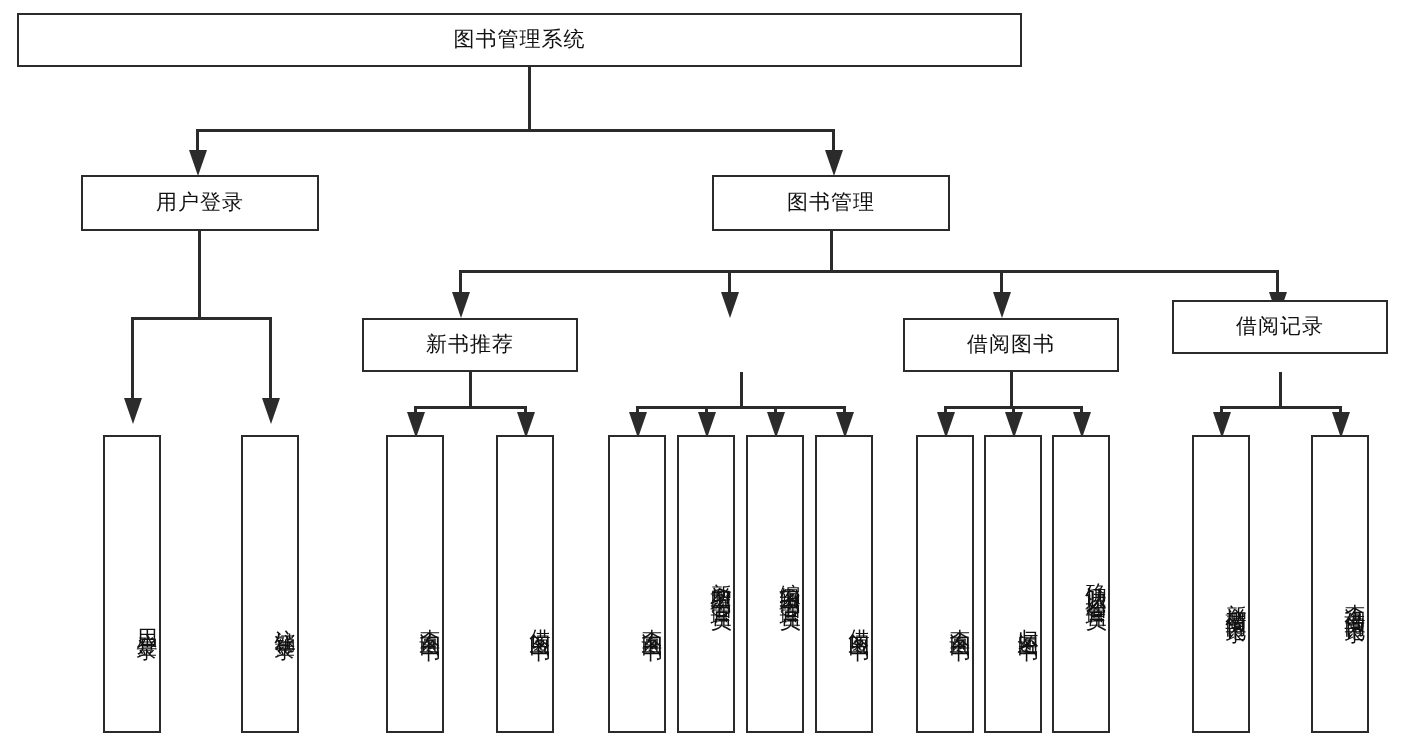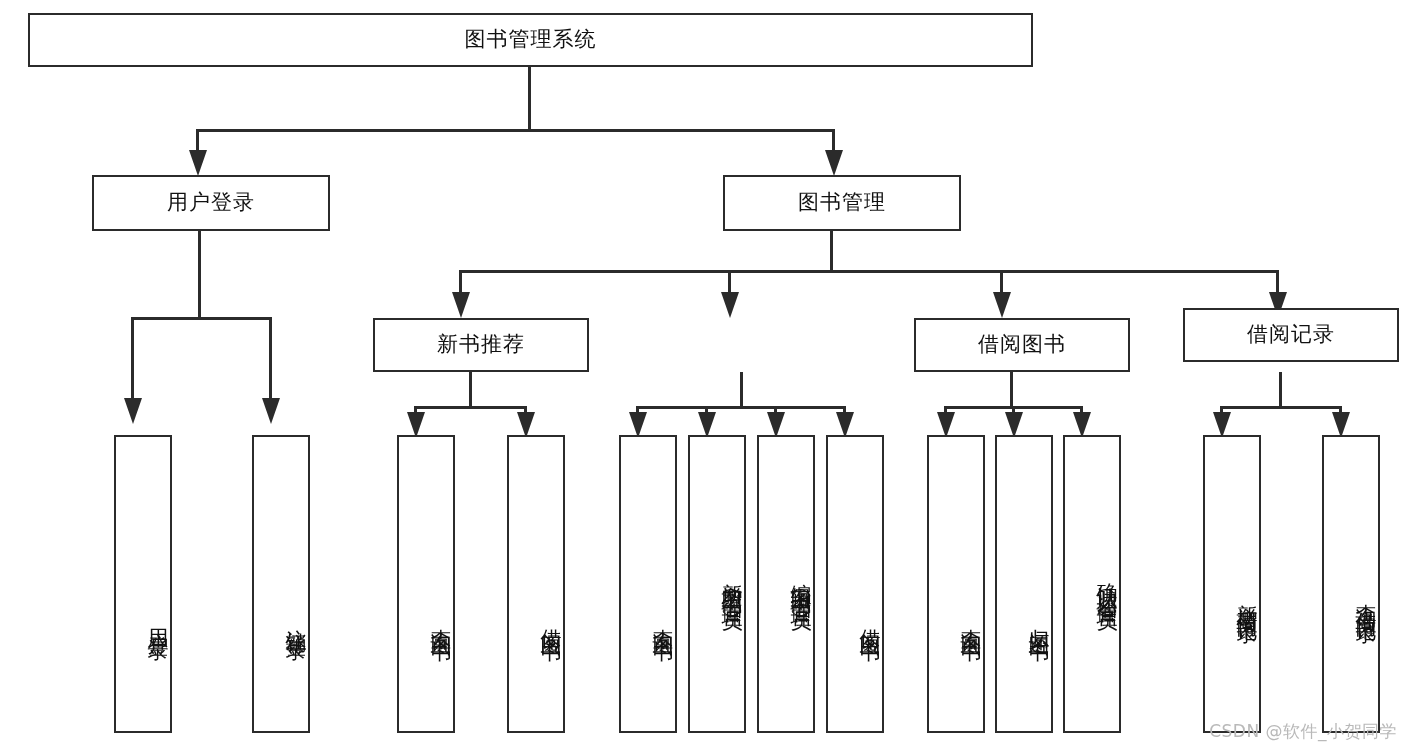--- a/index.html
+++ b/index.html
@@ -20,21 +20,20 @@
   .node {
     position: absolute;
     box-sizing: border-box;
     border: 2.5px solid #2b2b2b;
     background: #ffffff;
     display: flex;
     align-items: center;
     justify-content: center;
     color: #111111;
     z-index: 3;
-    margin-left: 11px;
   }
   .node.h {
     font-size: 21px;
     letter-spacing: 1px;
     line-height: 1.2;
     text-align: center;
   }
   .node.v {
     writing-mode: vertical-rl;
     text-orientation: upright;
@@ -121,21 +120,21 @@
   <div class="arrow" style="left:993px; top:292px;"></div>
   <div class="edge vline" style="left:1276px; top:270px; height:25px;"></div>
   <div class="arrow" style="left:1269px; top:292px;"></div>
 
   <div class="node h" style="left:362px; top:318px; width:216px; height:54px;">
     <span>新书推荐</span>
   </div>
   <div class="node h" style="left:903px; top:318px; width:216px; height:54px;">
     <span>借阅图书</span>
   </div>
-  <div class="node h" style="left:1172px; top:308px; width:216px; height:54px;">
+  <div class="node h" style="left:1172px; top:300px; width:216px; height:54px;">
     <span>借阅记录</span>
   </div>
 
   <div class="edge vline" style="left:469px; top:372px; height:36px;"></div>
   <div class="edge hline" style="left:414px; top:406px; width:113px;"></div>
   <div class="edge vline" style="left:414px; top:406px; height:14px;"></div>
   <div class="arrow" style="left:407px; top:412px;"></div>
   <div class="edge vline" style="left:524px; top:406px; height:14px;"></div>
   <div class="arrow" style="left:517px; top:412px;"></div>
 
@@ -203,15 +202,14 @@
     <span class="txt">确认归还（管理员）</span>
   </div>
 
   <div class="node v" style="left:1192px; top:435px; width:58px; height:298px; padding-top:36px;">
     <span class="txt">新增借阅记录</span>
   </div>
   <div class="node v" style="left:1311px; top:435px; width:58px; height:298px; padding-top:36px;">
     <span class="txt">查询借阅记录</span>
   </div>
 
-  <div id="watermark">CSDN @软件_小贺同学</div>
 
 </div>
 
 </body></html>

